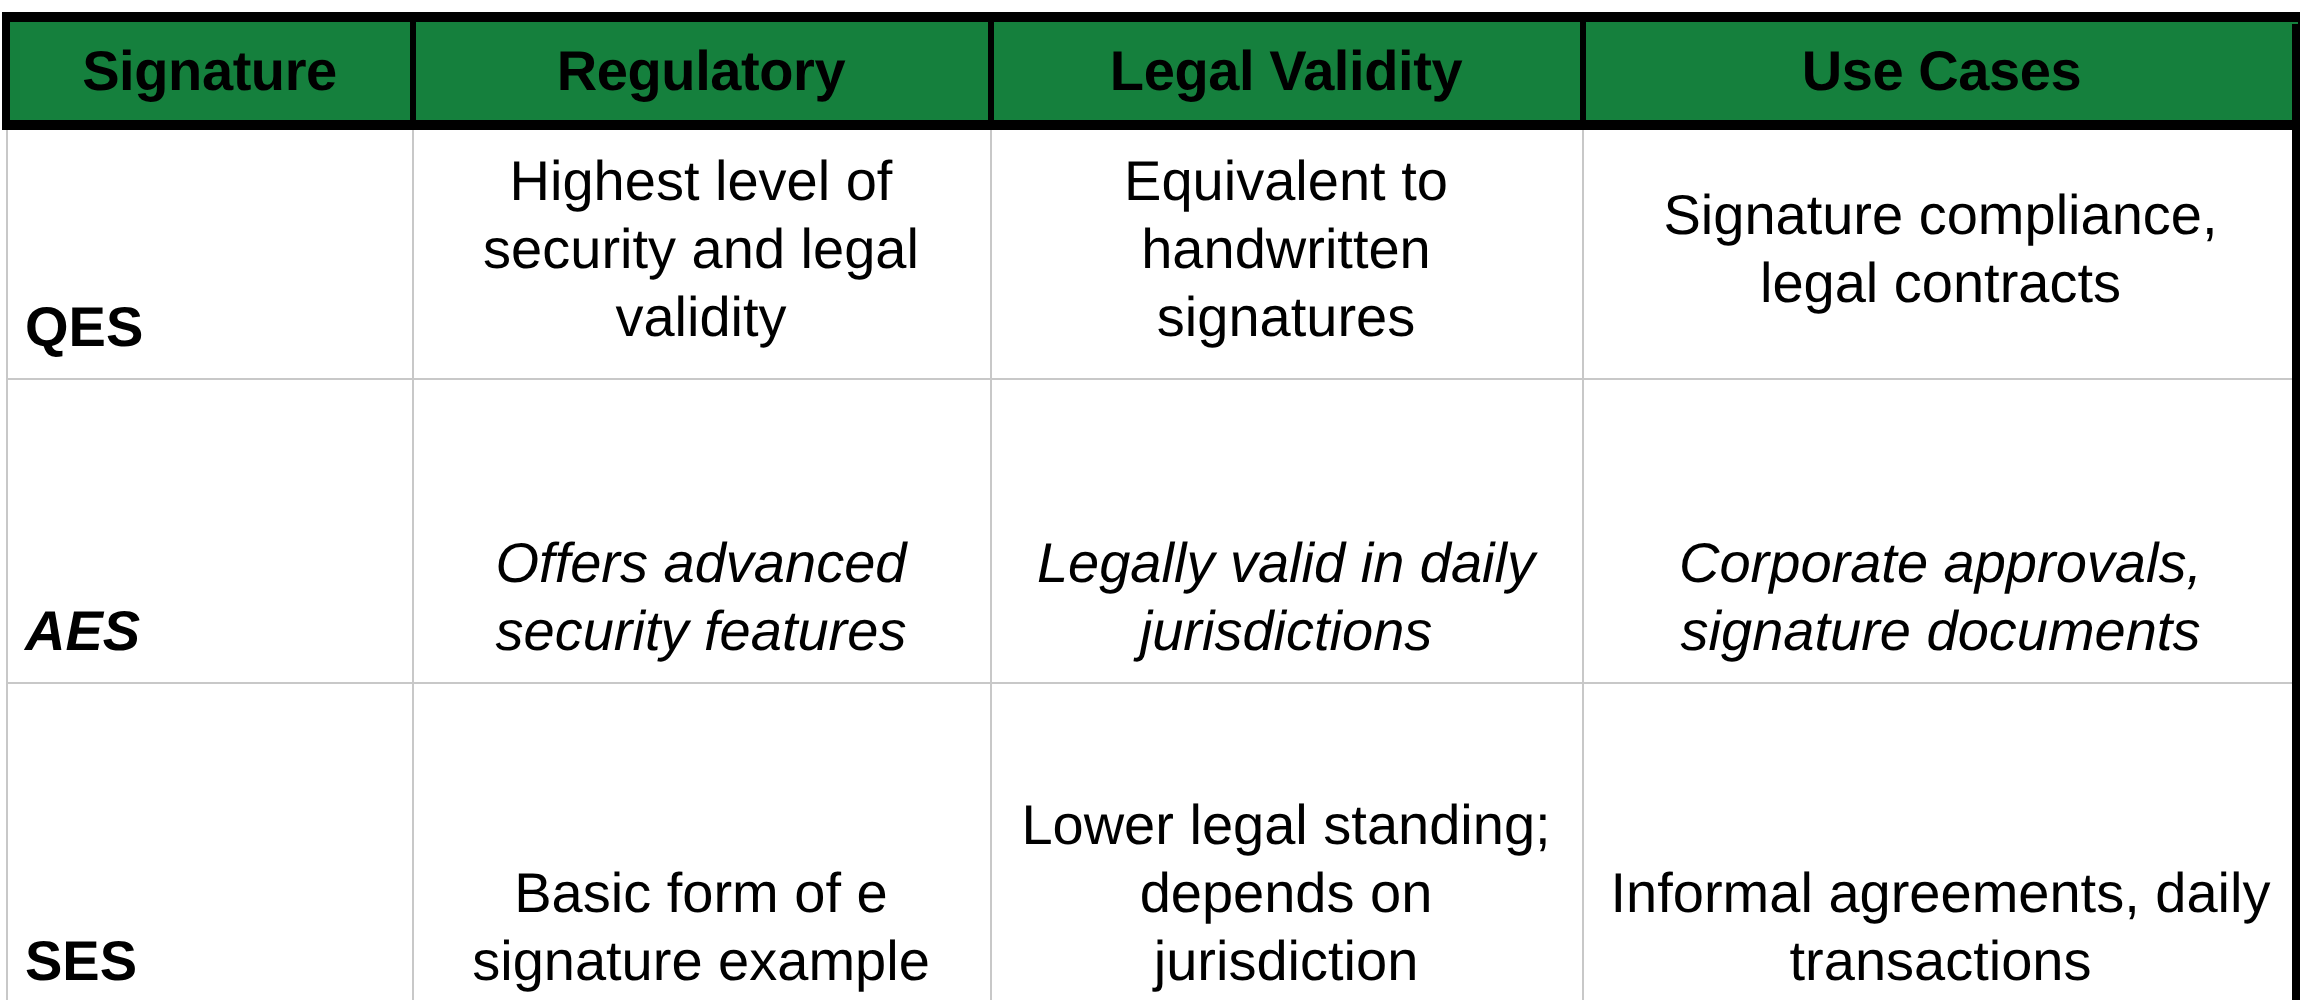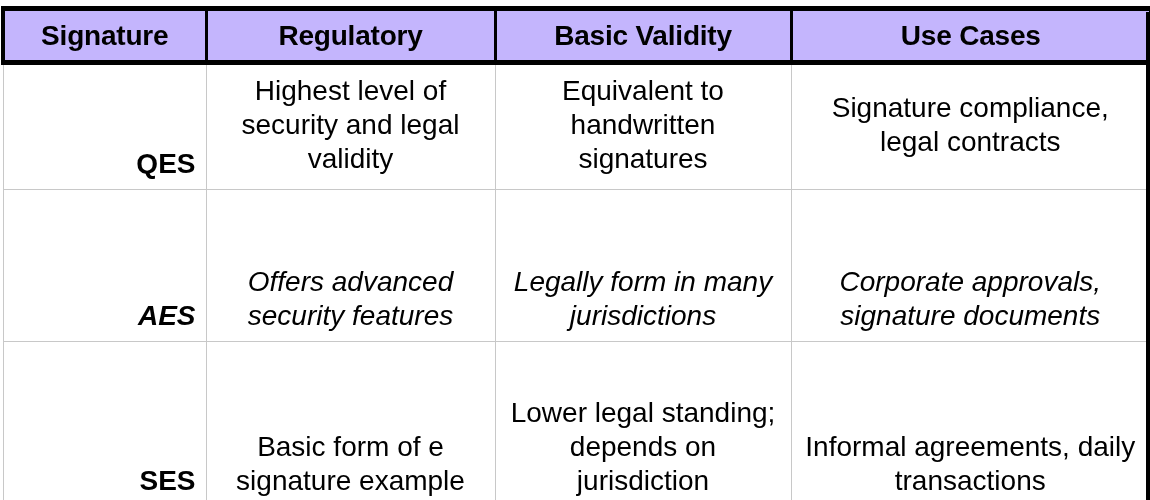--- a/index.html
+++ b/index.html
@@ -43,38 +43,38 @@
     border-left: 3px solid #000000;
     border-right: 3px solid #000000;
     height: 49px;
     padding: 0 6px;
     text-align: center;
     vertical-align: middle;
     font-size: 28px;
     font-weight: bold;
     letter-spacing: -0.2px;
     line-height: 1.05;
-    background: #c4b5fd;
+    background: #15803d;
     white-space: nowrap;
   }
   thead th.first { border-left: 4px solid #000000; }
   thead th.last  { border-right: 4px solid #000000; }
 
   
   tbody td {
     border: 1px solid #c8c8c8;
     padding: 4px 10px 8px 10px;
     font-size: 28px;
     line-height: 1.22;
     background: #ffffff;
     box-sizing: border-box;
   }
   tbody td.cell-label {
     font-weight: bold;
-    text-align: right;
+    text-align: left;
     vertical-align: bottom;
     padding-left: 9px;
     border-left: 1px solid #c8c8c8;
   }
   tbody td.cell-text {
     text-align: center;
   }
   tbody td.last {
     border-right: 4px solid #000000;
   }
@@ -108,38 +108,38 @@
       <col class="c-sig">
       <col class="c-desc">
       <col class="c-leg">
       <col class="c-use">
     </colgroup>
 
     <thead>
       <tr>
         <th class="first">Signature</th>
         <th>Regulatory</th>
-        <th>Basic Validity</th>
+        <th>Legal Validity</th>
         <th class="last">Use Cases</th>
       </tr>
     </thead>
 
     <tbody>
 
       <tr class="row-qes">
         <td class="cell-label">QES</td>
         <td class="cell-text">Highest level of security and legal validity</td>
         <td class="cell-text">Equivalent to handwritten signatures</td>
         <td class="cell-text last">Signature compliance, legal contracts</td>
       </tr>
 
       <tr class="row-aes">
         <td class="cell-label">AES</td>
         <td class="cell-text">Offers advanced security features</td>
-        <td class="cell-text">Legally form in many jurisdictions</td>
+        <td class="cell-text">Legally valid in daily jurisdictions</td>
         <td class="cell-text last">Corporate approvals, signature documents</td>
       </tr>
 
       <tr class="row-ses">
         <td class="cell-label">SES</td>
         <td class="cell-text">Basic form of e signature example</td>
         <td class="cell-text">Lower legal standing; depends on jurisdiction</td>
         <td class="cell-text last">Informal agreements, daily transactions</td>
       </tr>
 

